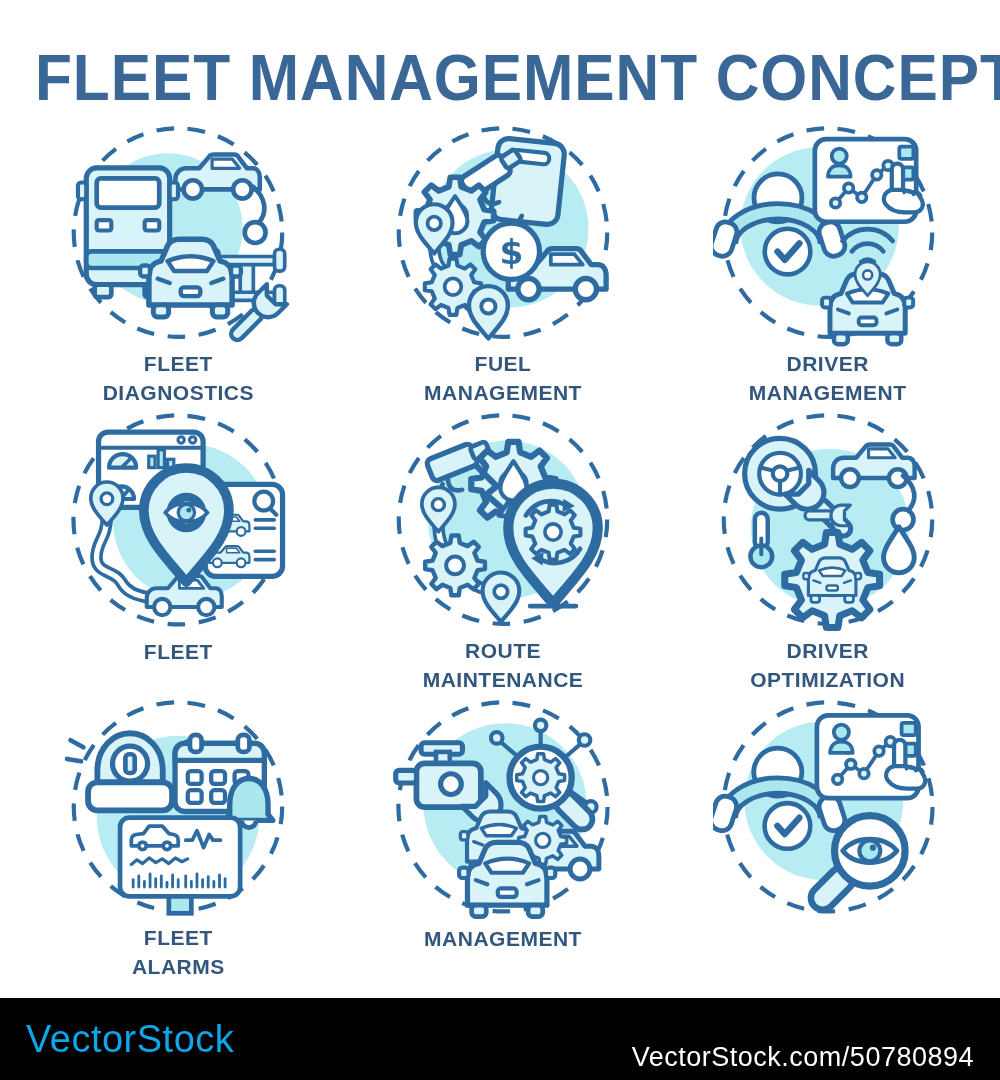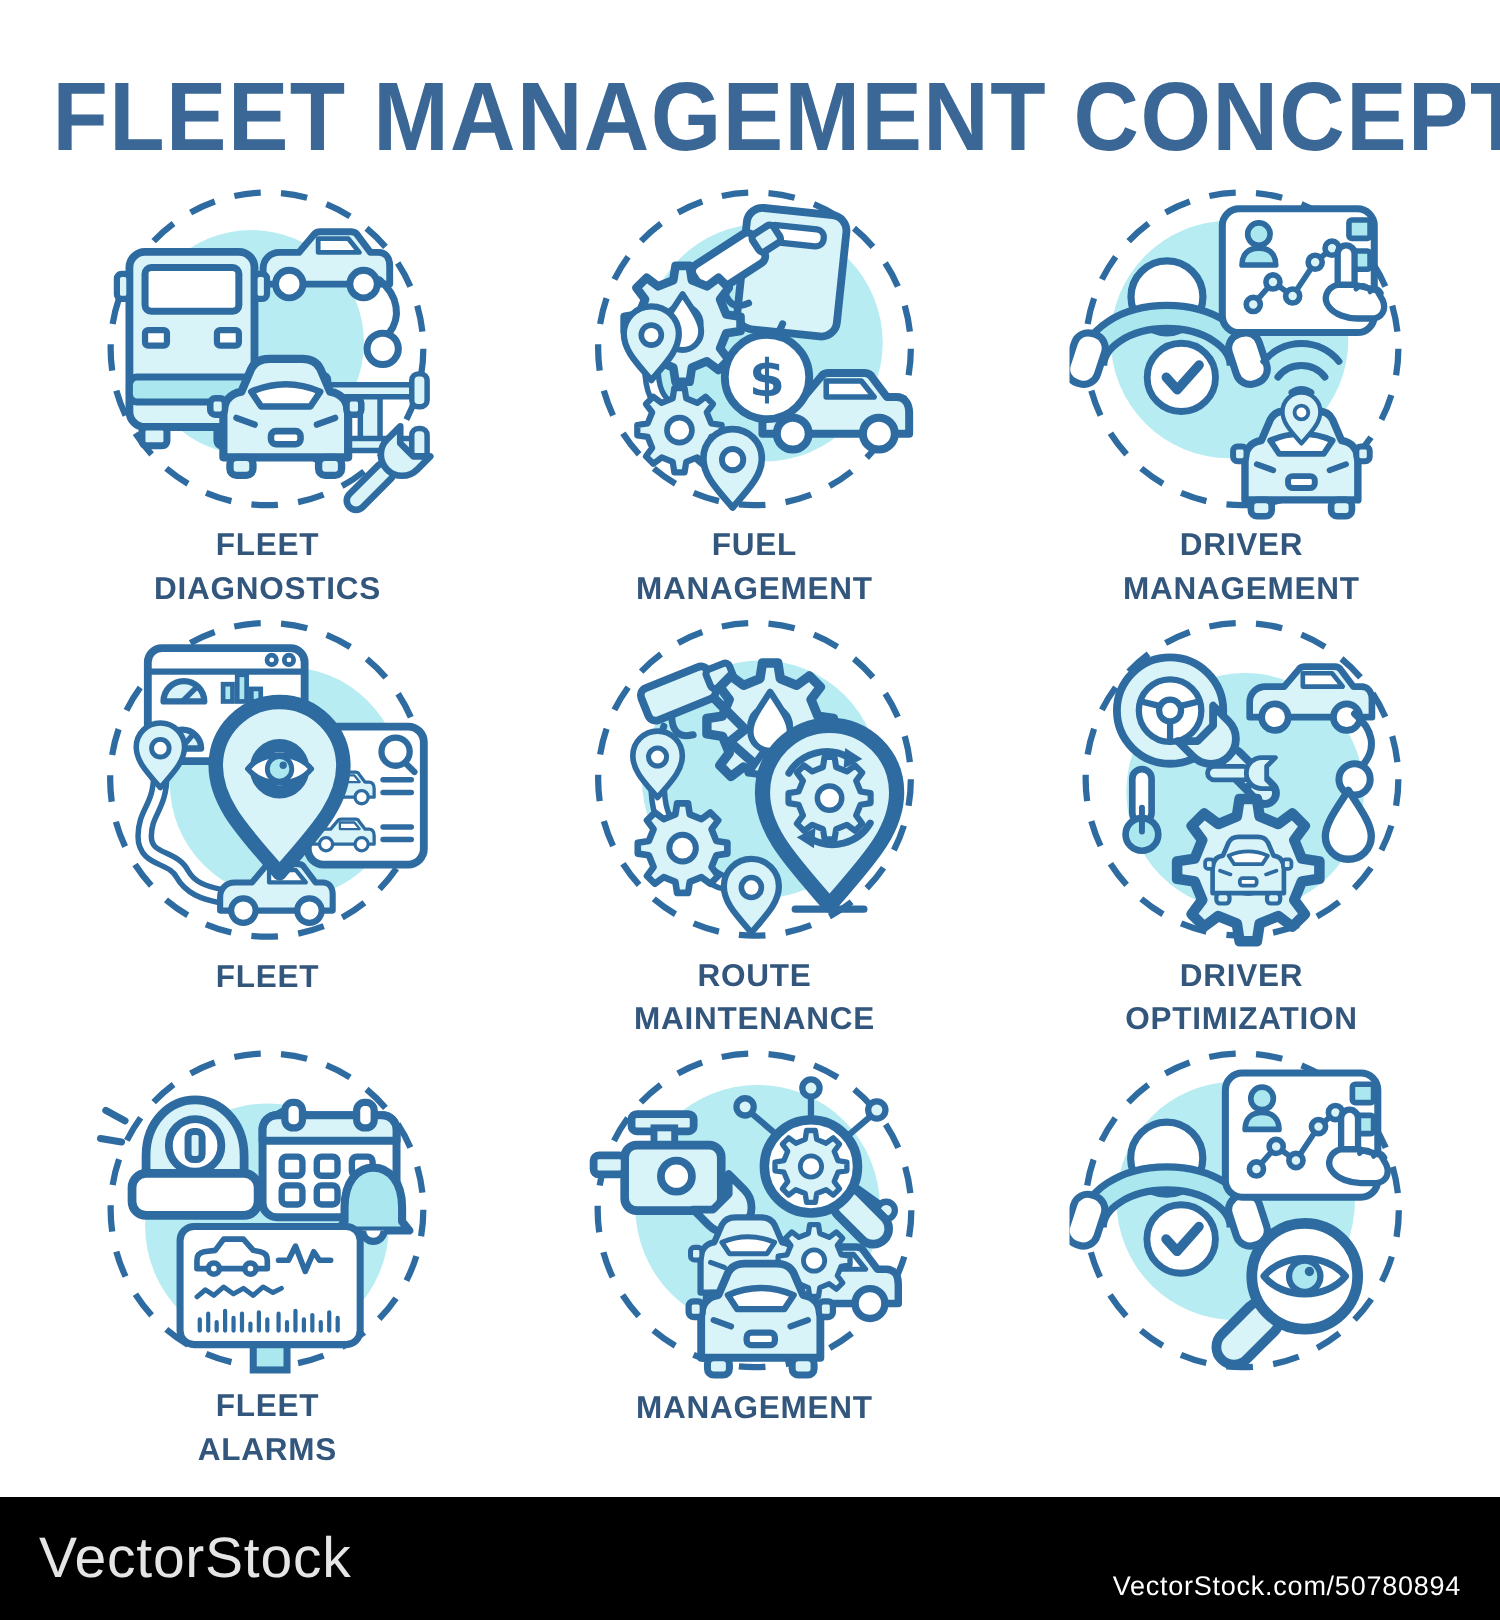--- a/index.html
+++ b/index.html
@@ -26,22 +26,22 @@
     margin-top:1px;text-align:center;color:#33567d;font-size:21px;
     font-weight:700;letter-spacing:0.5px;line-height:1.35;
   }
   .label span{display:block;}
   .defs{position:absolute;width:0;height:0;overflow:hidden;}
   .wm{
     position:absolute;left:0;right:0;bottom:0;height:82px;background:#000000;
     display:flex;align-items:center;justify-content:space-between;
     padding:0 26px;box-sizing:border-box;
   }
-  .wm-brand{color:#e5e5e5;font-size:38px;font-weight:400;letter-spacing:0.5px;}
-  .wm-credit{color:#ffffff;font-size:18px;font-weight:400;letter-spacing:0.5px;margin-top:37px;}
+  .wm-brand{color:#0ea5e9;font-size:38px;font-weight:400;letter-spacing:0.5px;}
+  .wm-credit{color:#ffffff;font-size:27px;font-weight:400;letter-spacing:0.5px;margin-top:37px;}
   .coin-glyph{font-family:"DejaVu Sans",sans-serif;font-weight:bold;}
 </style>
 </head>
 <body>
 
 <svg class="defs" aria-hidden="true">
 <defs>
   <g id="g-gear">
     <polygon points="25.4,-5.4 33.7,-4.1 33.7,4.1 25.4,5.4 21.8,14.2 26.8,20.9 20.9,26.8 14.2,21.8 5.4,25.4 4.1,33.7 -4.1,33.7 -5.4,25.4 -14.2,21.8 -20.9,26.8 -26.8,20.9 -21.8,14.2 -25.4,5.4 -33.7,4.1 -33.7,-4.1 -25.4,-5.4 -21.8,-14.2 -26.8,-20.9 -20.9,-26.8 -14.2,-21.8 -5.4,-25.4 -4.1,-33.7 4.1,-33.7 5.4,-25.4 14.2,-21.8 20.9,-26.8 26.8,-20.9 21.8,-14.2" fill="#d9f4f8" stroke="#2e6ba1" stroke-width="5" stroke-linejoin="round"></polygon>
     <circle r="10" fill="#fff" stroke="#2e6ba1" stroke-width="4.5"></circle>

